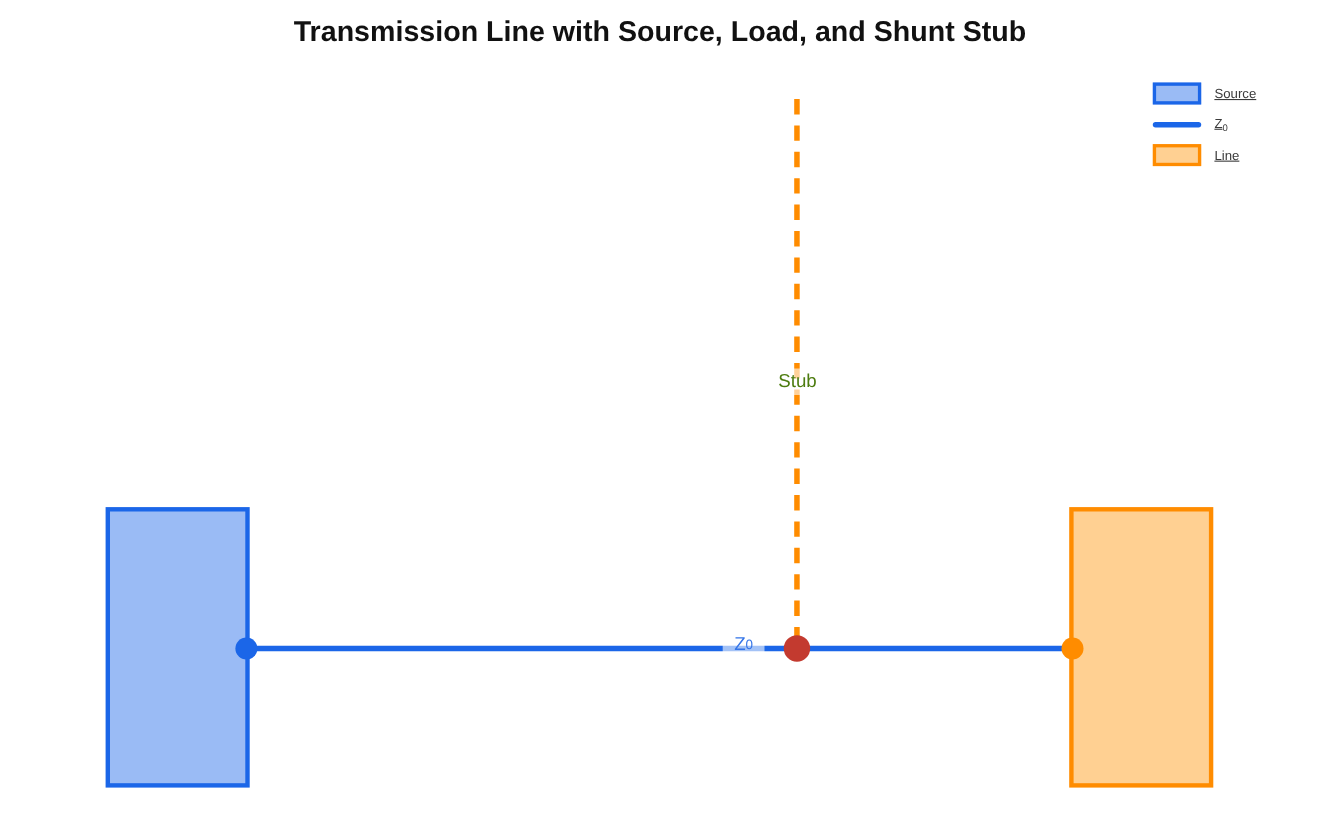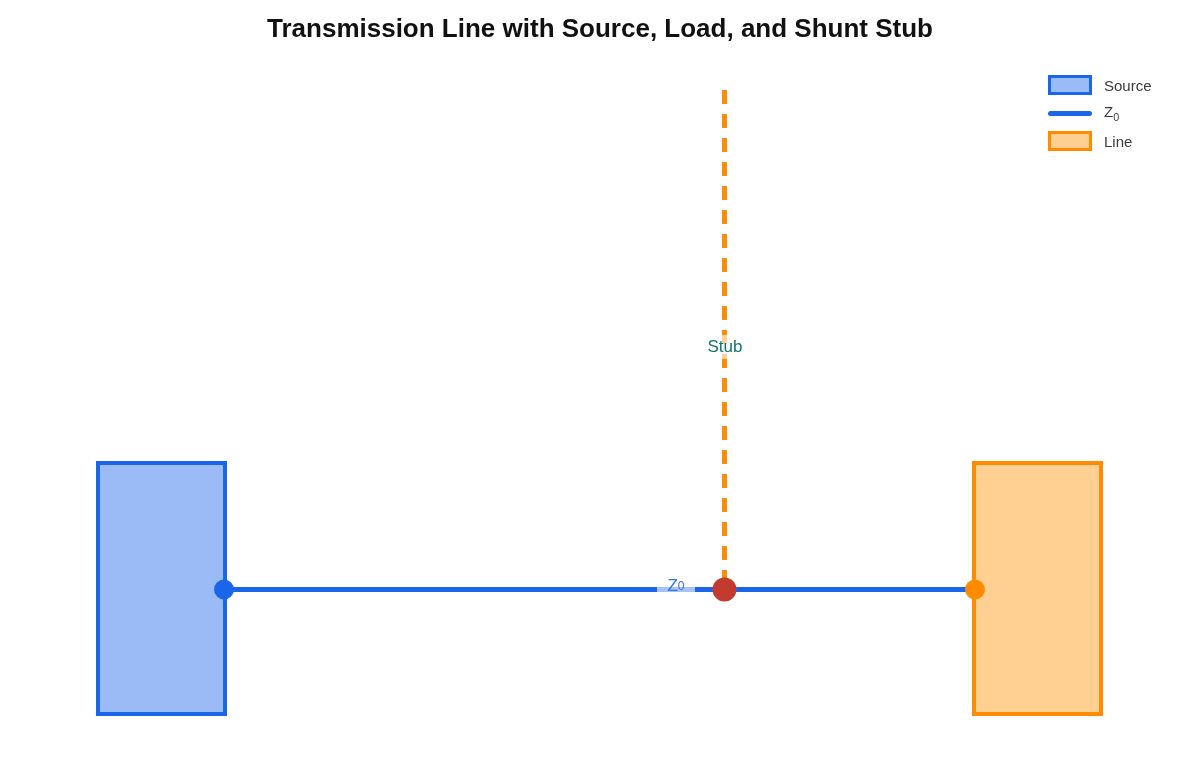--- a/index.html
+++ b/index.html
@@ -43,44 +43,45 @@
   .swatch-source { background: #9abbf5; border-color: #1b66e8; }
   .swatch-load   { background: #ffd092; border-color: #ff8c00; }
   .legend-swatch-line {
     width: 44px; height: 5px;
     border-radius: 3px;
     background: #1b66e8;
     margin-right: 12px;
     flex: 0 0 auto;
   }
   .legend-label {
-    font-size: 15px;
+    font-size: 12px;
     color: #3b3b3b;
     white-space: nowrap;
+    text-decoration: underline;
   }
   sub.sub0 { font-size: 0.72em; }
 
   
   .diagram-svg { position: absolute; left: 0; top: 0; }
 
   
   .anno {
     position: absolute;
     display: flex;
     align-items: center;
     justify-content: center;
     font-size: 17px;
     background: rgba(255,255,255,0.6);
     border-radius: 2px;
     white-space: nowrap;
   }
   .anno-stub {
     left: 703px; top: 335px;
     width: 44px; height: 24px;
-    color: #0f766e;
+    color: #4d7c0f;
   }
   .anno-z0 {
     left: 657px; top: 573px;
     width: 38px; height: 25px;
     color: #3575e8;
   }
 </style>
 </head>
 <body>
 

